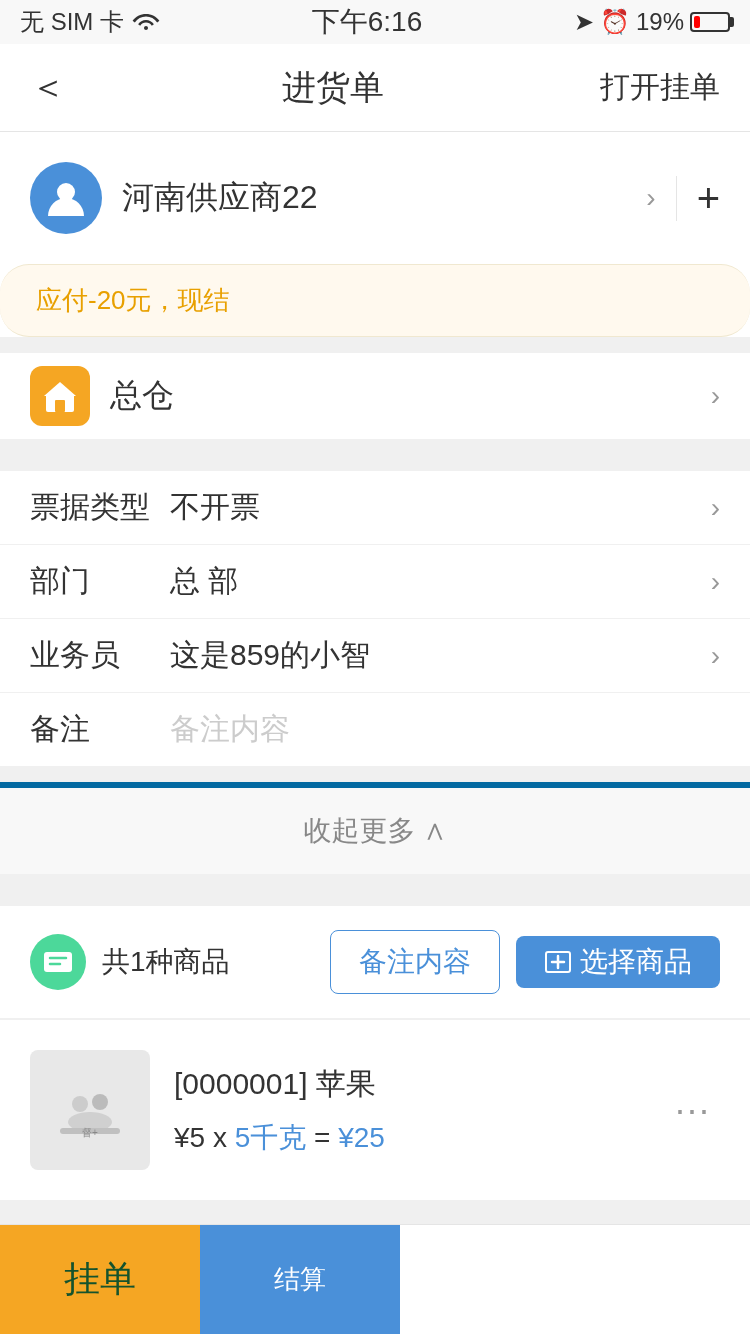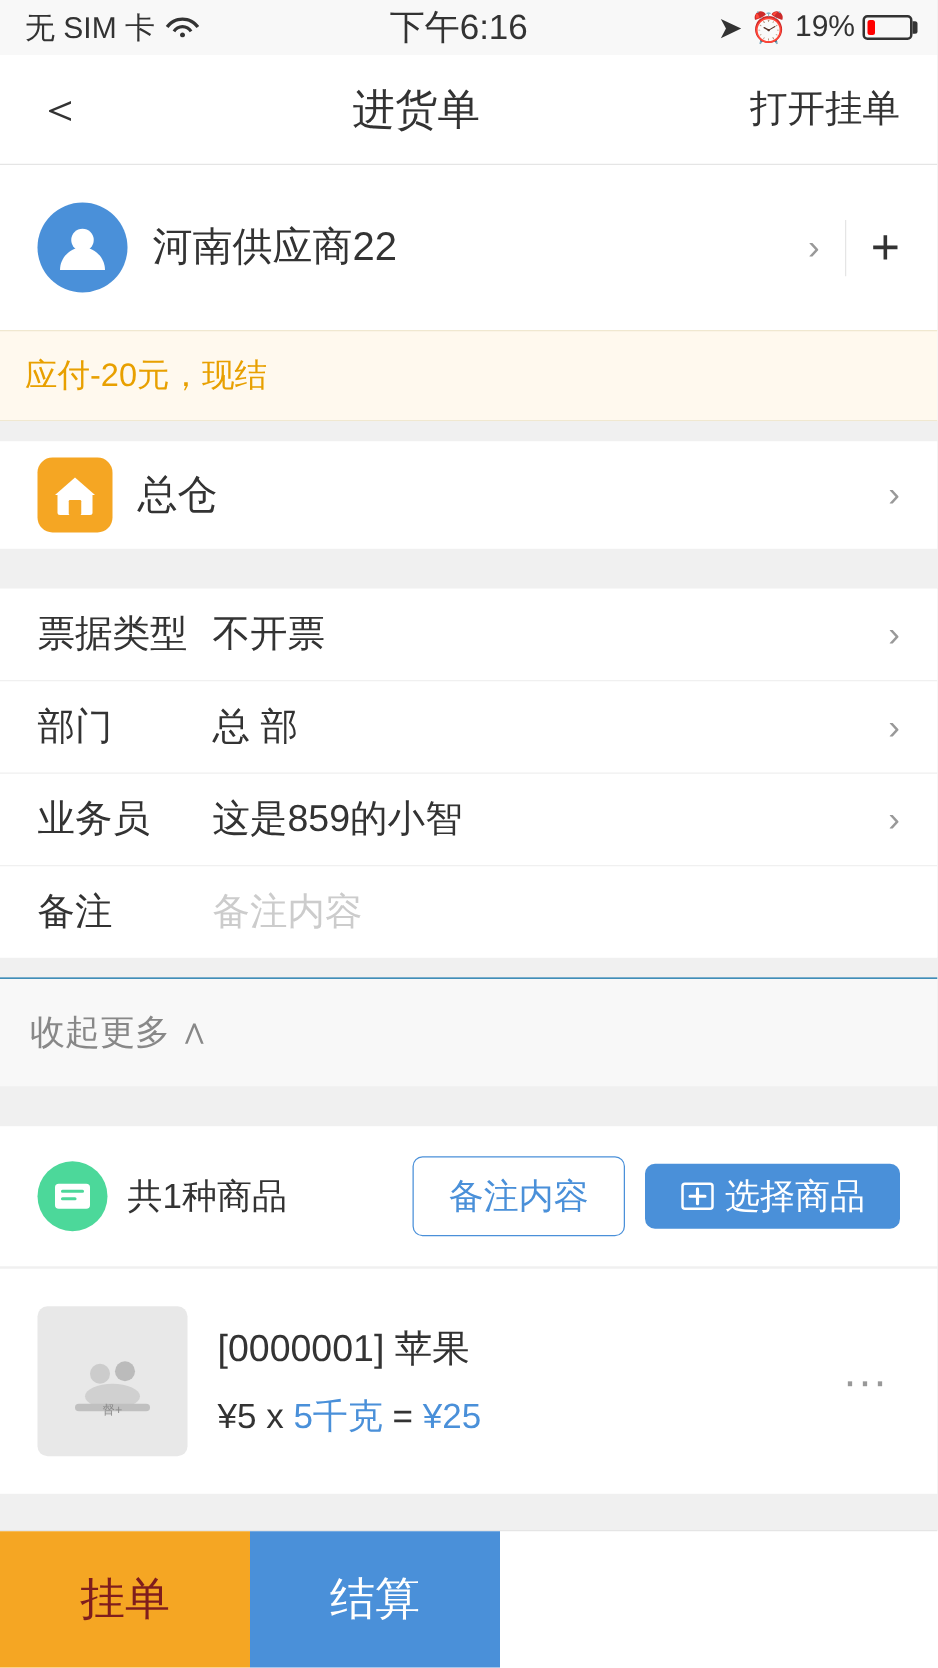--- a/index.html
+++ b/index.html
@@ -147,25 +147,26 @@
     .supplier-plus {
       font-size: 40px;
       color: #333;
       padding-left: 20px;
       border-left: 1px solid #e5e5e5;
     }
 
     
     .notice-bar {
       background: #fff9ee;
-      padding: 18px 20px;
+      padding: 18px 36px;
       font-size: 26px;
       color: #e8a000;
       border-top: 1px solid #f0e8d0;
       border-bottom: 1px solid #f0e8d0;
+      border-radius: 29px;
     }
 
     
     .gap {
       height: 16px;
       background: #f0f0f0;
     }
 
     
     .warehouse-row {
@@ -221,24 +222,25 @@
     .form-placeholder {
       flex: 1;
       font-size: 30px;
       color: #ccc;
       margin-left: 20px;
     }
 
     
     .collapse-bar {
       background: #f8f8f8;
+      text-align: center;
       padding: 24px;
       font-size: 28px;
       color: #888;
-      border-top: 1px solid #0369a1;
+      border-top: 6px solid #0369a1;
     }
 
     
     .products-header {
       background: #fff;
       display: flex;
       align-items: center;
       padding: 24px 30px;
       margin-bottom: 0;
     }
@@ -350,33 +352,33 @@
       font-size: 30px;
     }
     .total-count {
       font-size: 24px;
       color: #999;
       margin-top: 4px;
     }
     .btn-pending {
       width: 200px;
       background: #f5a623;
-      color: #7f1d1d;
+      color: #14532d;
       font-size: 36px;
       border: none;
       cursor: pointer;
       display: flex;
       align-items: center;
       justify-content: center;
     }
     .btn-checkout {
       width: 200px;
       background: #4a90d9;
       color: #fff;
-      font-size: 36px;
+      font-size: 26px;
       border: none;
       cursor: pointer;
       display: flex;
       align-items: center;
       justify-content: center;
     }
   </style>
 </head>
 <body>
 

